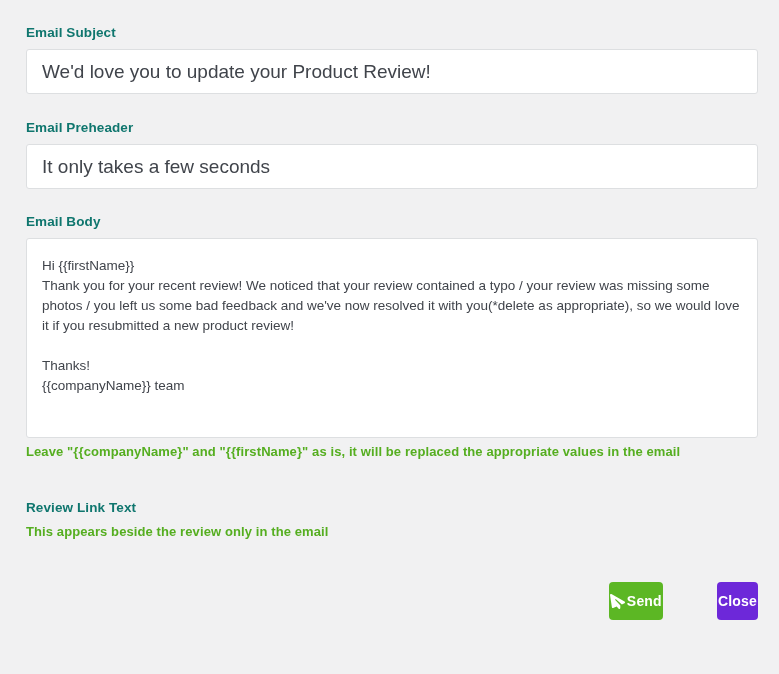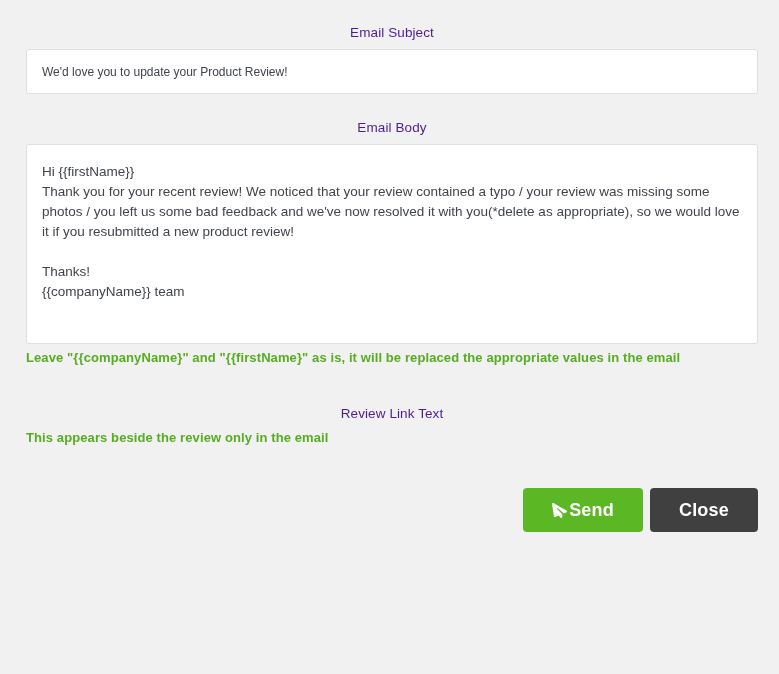--- a/index.html
+++ b/index.html
@@ -9,37 +9,36 @@
     background: #f1f1f2;
     overflow: hidden;
   }
   .page {
     width: 779px; height: 674px;
     padding: 26px 21px 12px 26px;
   }
   .form-label {
     display: block;
     font-size: 13.5px;
-    font-weight: normal;
-    color: #4c1d95;
+    font-weight: bold;
+    color: #0f766e;
     line-height: 14px;
     margin-bottom: 9px;
     letter-spacing: 0.1px;
-    text-align: center;
   }
   .text-input {
     display: block;
     width: 100%;
     height: 45px;
     background: #ffffff;
     border: 1px solid #dddfe1;
     border-radius: 3px;
     padding: 0 15px;
     font-family: "Liberation Sans", sans-serif;
-    font-size: 12px;
+    font-size: 19px;
     color: #40444b;
     outline: none;
   }
   .body-textarea {
     display: block;
     width: 100%;
     height: 200px;
     background: #ffffff;
     border: 1px solid #dddfe1;
     border-radius: 3px;
@@ -67,51 +66,55 @@
   }
   .actions {
     display: flex;
     justify-content: flex-end;
     gap: 7px;
   }
   .btn {
     display: inline-flex;
     align-items: center;
     justify-content: center;
-    height: 44px;
+    height: 38px;
     border: none;
     border-radius: 4px;
     color: #ffffff;
     font-family: "Liberation Sans", sans-serif;
-    font-size: 18px;
+    font-size: 14px;
     font-weight: 600;
-    padding: 0 29px;
+    padding: 0 1px;
     cursor: pointer;
     letter-spacing: 0.2px;
   }
   .btn-send  { background: #5cb724; }
-  .btn-close { background: #404040; }
+  .btn-close { background: #6d28d9; margin-left: 47px; }
   .plane-icon {
     display: inline-flex;
     align-items: center;
     margin-right: 2px;
     transform: scaleX(-1);
   }
   .plane-icon svg { display: block; }
 </style>
 </head>
 <body>
 
 <div class="page">
 
   <div class="group-subject">
     <label class="form-label">Email Subject</label>
     <input type="text" class="text-input" value="We'd love you to update your Product Review!" style="">
   </div>
 
+  <div class="group-preheader">
+    <label class="form-label">Email Preheader</label>
+    <input type="text" class="text-input" value="It only takes a few seconds" style="">
+  </div>
 
   <div class="group-body">
     <label class="form-label">Email Body</label>
     <textarea class="body-textarea" spellcheck="false" style="">Hi {{firstName}}
 Thank you for your recent review! We noticed that your review contained a typo / your review was missing some photos / you left us some bad feedback and we've now resolved it with you(*delete as appropriate), so we would love it if you resubmitted a new product review!
 
 Thanks!
 {{companyName}} team</textarea>
     <span class="help-text">Leave "{{companyName}" and "{{firstName}" as is, it will be replaced the appropriate values in the email</span>
   </div>

